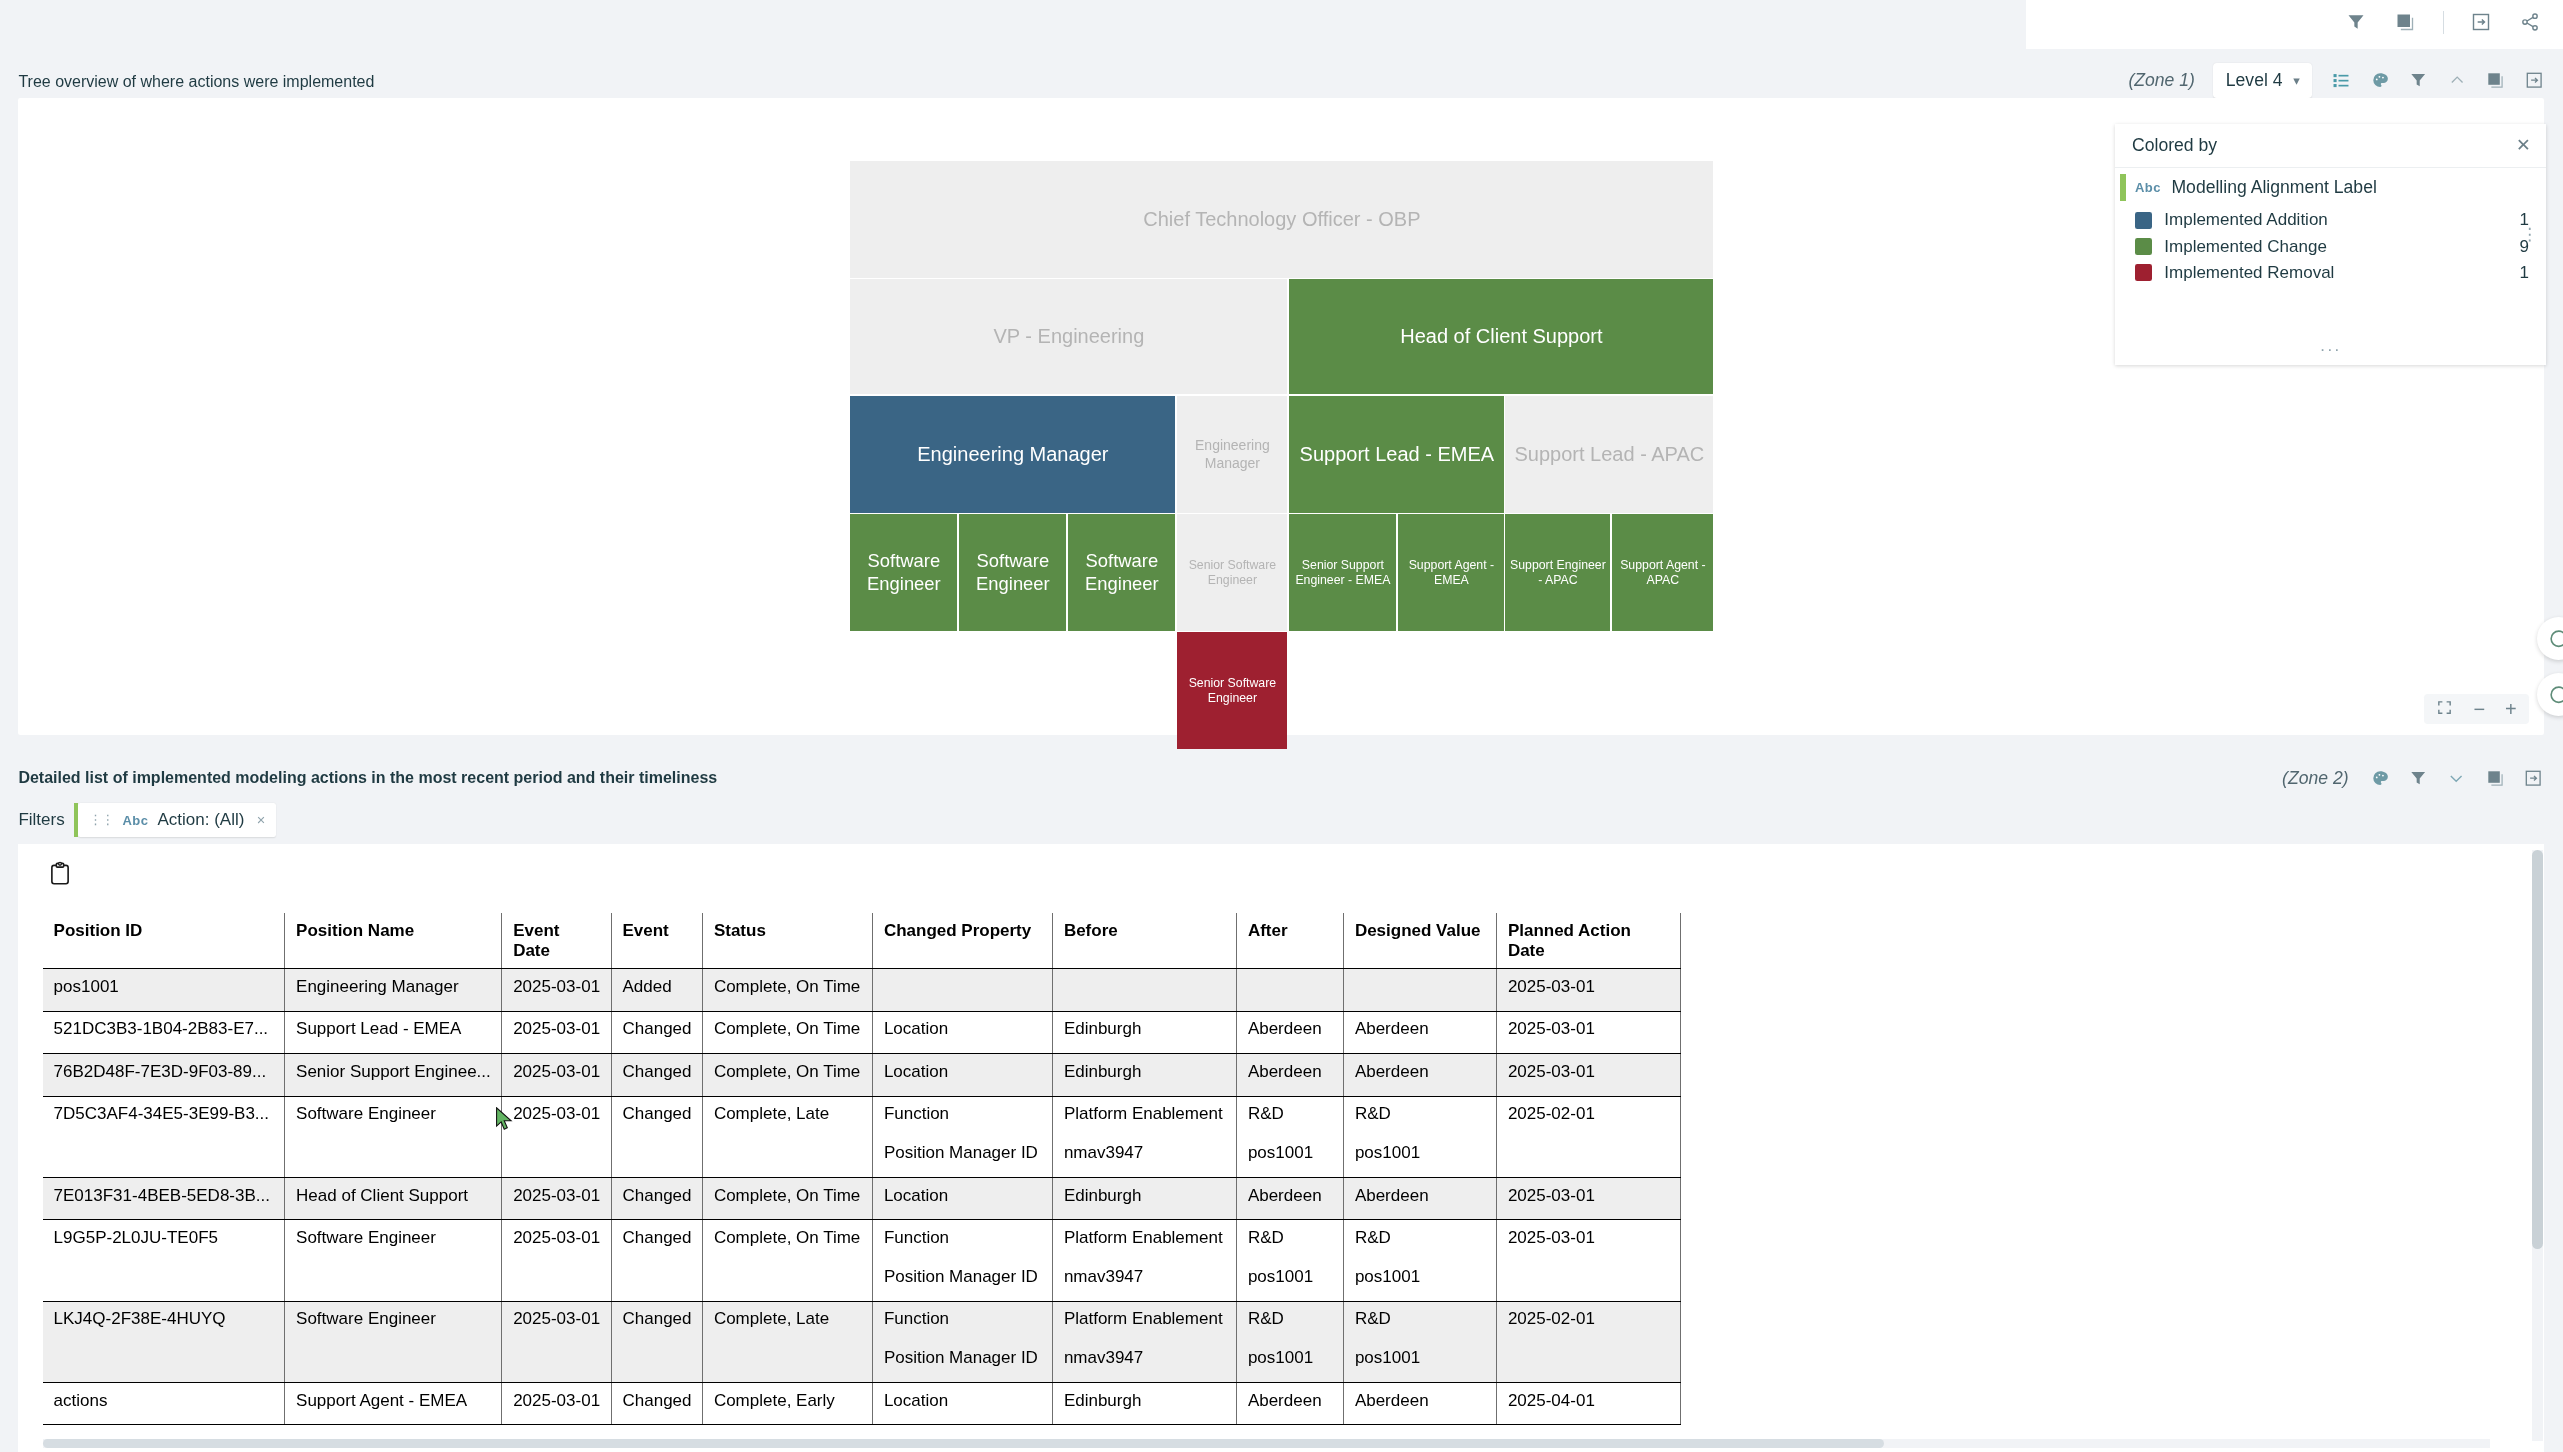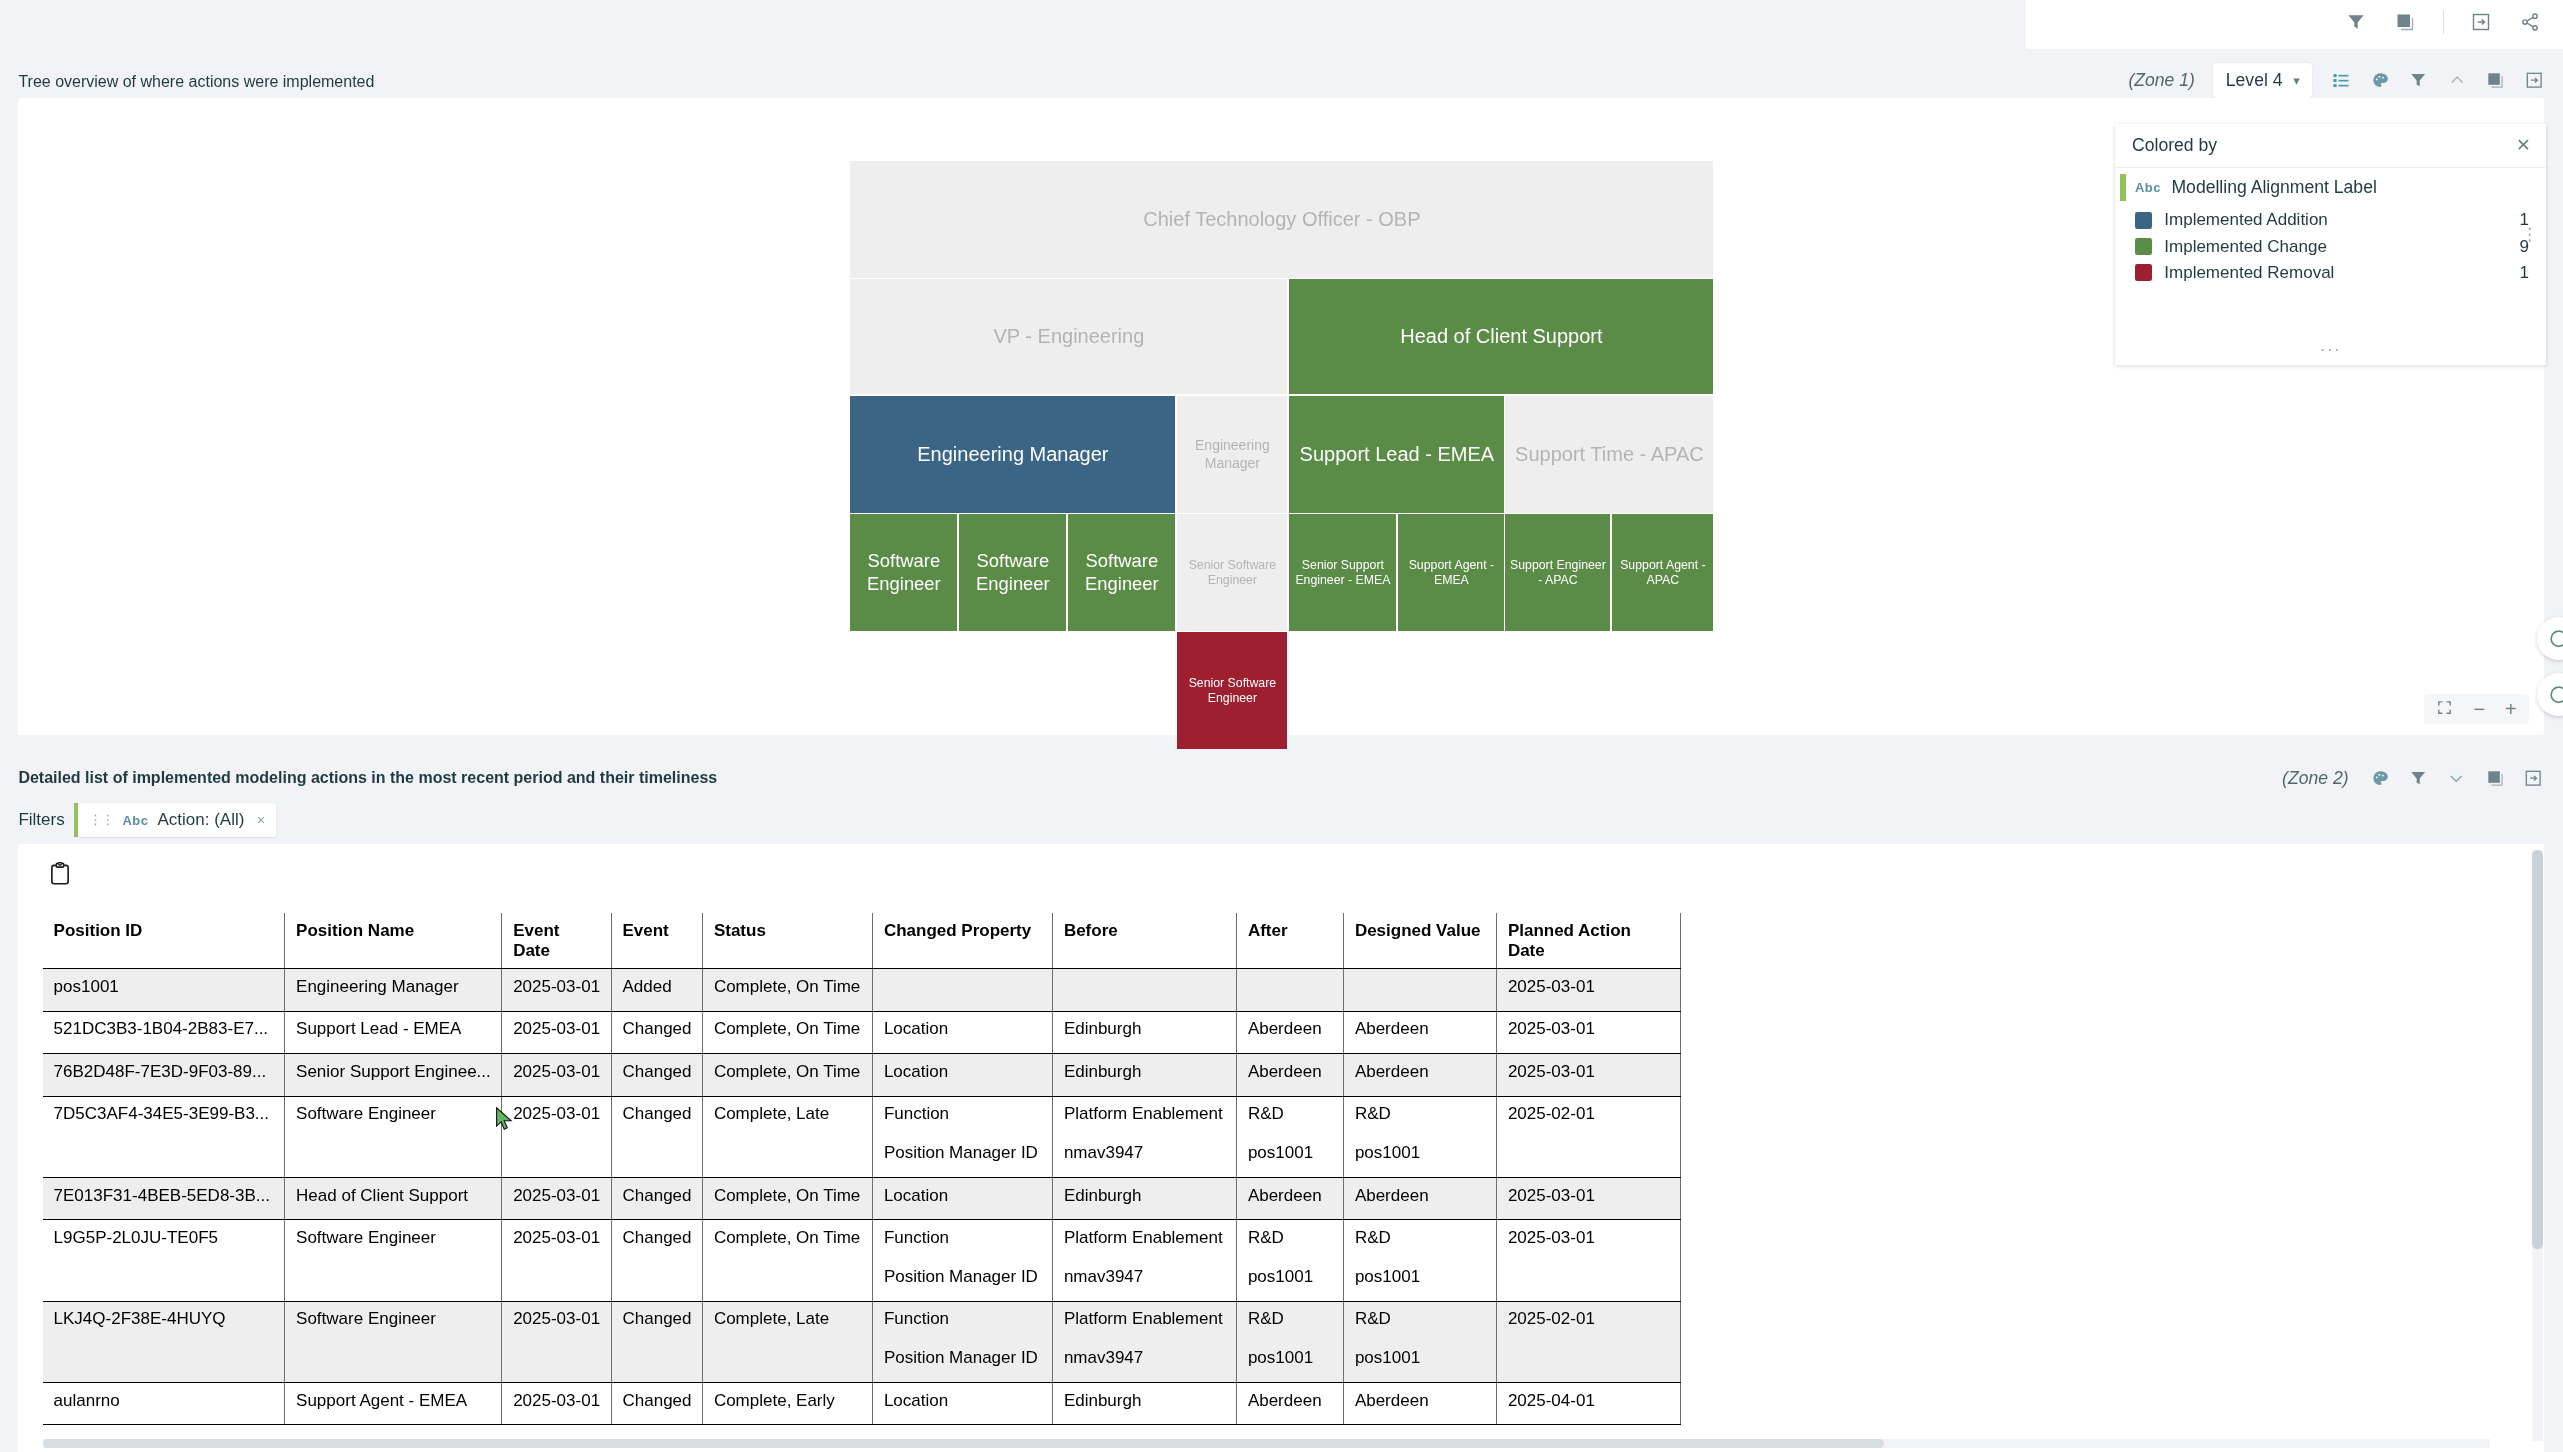--- a/index.html
+++ b/index.html
@@ -290,21 +290,21 @@
         <div class="node n-blue" style="left: 0px; top: 235px; width: 325px; height: 117px; font-size: 20px;">
           <span>Engineering Manager</span>
         </div>
         <div class="node n-grey" style="left: 327px; top: 235px; width: 110px; height: 117px; font-size: 14px;">
           <span>Engineering Manager</span>
         </div>
         <div class="node n-green" style="left: 439px; top: 235px; width: 215px; height: 117px; font-size: 20px;">
           <span>Support Lead - EMEA</span>
         </div>
         <div class="node n-grey" style="left: 655px; top: 235px; width: 208px; height: 117px; font-size: 20px;">
-          <span>Support Time - APAC</span>
+          <span>Support Lead - APAC</span>
         </div>
         <div class="node n-green" style="left: 0px; top: 353px; width: 107px; height: 117px; font-size: 18.4px;">
           <span>Software Engineer</span>
         </div>
         <div class="node n-green" style="left: 109px; top: 353px; width: 107px; height: 117px; font-size: 18.4px;">
           <span>Software Engineer</span>
         </div>
         <div class="node n-green" style="left: 218px; top: 353px; width: 107px; height: 117px; font-size: 18.4px;">
           <span>Software Engineer</span>
         </div>
@@ -596,21 +596,21 @@
                 <span class="sub">R&amp;D</span>
                 <span class="sub">pos1001</span>
               </td>
               <td>
                 <span class="sub">R&amp;D</span>
                 <span class="sub">pos1001</span>
               </td>
               <td>2025-02-01</td>
             </tr>
             <tr>
-              <td>aulanrno</td>
+              <td>actions</td>
               <td>Support Agent - EMEA</td>
               <td>2025-03-01</td>
               <td>Changed</td>
               <td>Complete, Early</td>
               <td>
                 <span class="sub">Location</span>
               </td>
               <td>
                 <span class="sub">Edinburgh</span>
               </td>

